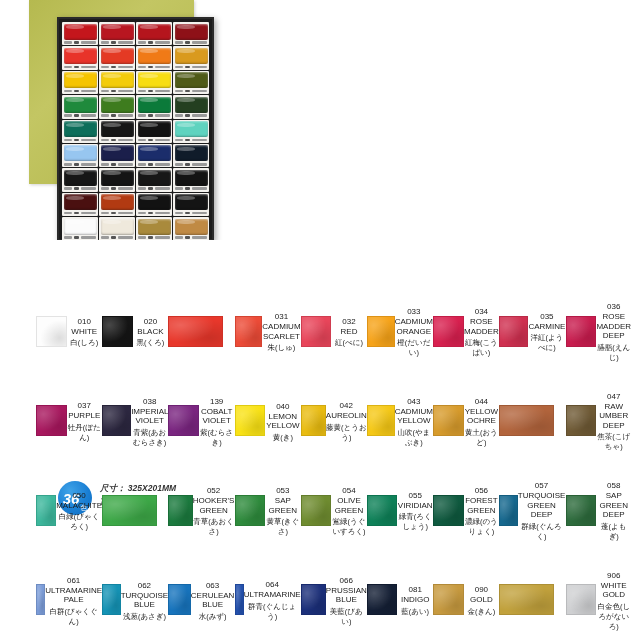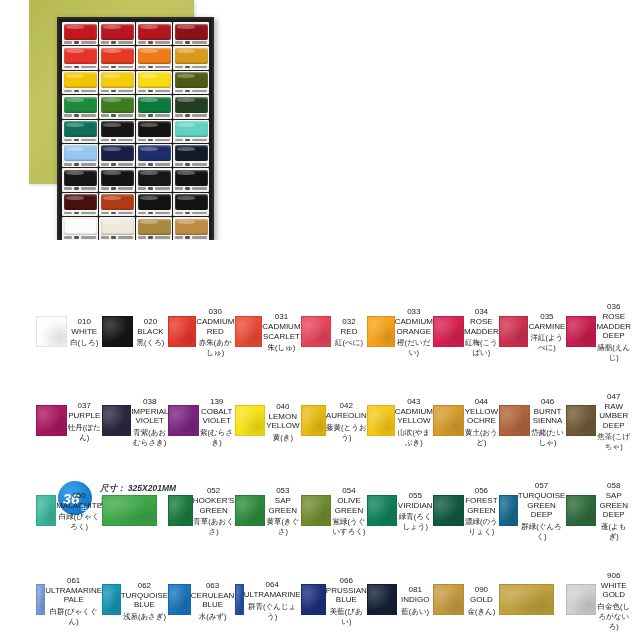--- a/index.html
+++ b/index.html
@@ -439,25 +439,20 @@
       <div class="swatch-cell">
         <div class="swatch-chip" style="background: rgb(21, 21, 21);"></div>
         <div class="swatch-text">
           <div class="sw-code">020</div>
           <div class="sw-en">BLACK</div>
           <div class="sw-jp">黒(くろ)</div>
         </div>
       </div>
       <div class="swatch-cell">
         <div class="swatch-chip" style="background: rgb(232, 55, 43);"></div>
-        <div class="swatch-text">
-          <div class="sw-code">030</div>
-          <div class="sw-en">CADMIUM RED</div>
-          <div class="sw-jp">赤朱(あかしゅ)</div>
-        </div>
       </div>
       <div class="swatch-cell">
         <div class="swatch-chip" style="background: rgb(236, 75, 55);"></div>
         <div class="swatch-text">
           <div class="sw-code">031</div>
           <div class="sw-en">CADMIUM SCARLET</div>
           <div class="sw-jp">朱(しゅ)</div>
         </div>
       </div>
       <div class="swatch-cell">
@@ -553,25 +548,20 @@
       <div class="swatch-cell">
         <div class="swatch-chip" style="background: rgb(215, 155, 44);"></div>
         <div class="swatch-text">
           <div class="sw-code">044</div>
           <div class="sw-en">YELLOW OCHRE</div>
           <div class="sw-jp">黄土(おうど)</div>
         </div>
       </div>
       <div class="swatch-cell">
         <div class="swatch-chip" style="background: rgb(178, 100, 60);"></div>
-        <div class="swatch-text">
-          <div class="sw-code">046</div>
-          <div class="sw-en">BURNT SIENNA</div>
-          <div class="sw-jp">岱赭(たいしゃ)</div>
-        </div>
       </div>
       <div class="swatch-cell">
         <div class="swatch-chip" style="background: rgb(111, 90, 53);"></div>
         <div class="swatch-text">
           <div class="sw-code">047</div>
           <div class="sw-en">RAW UMBER DEEP</div>
           <div class="sw-jp">焦茶(こげちゃ)</div>
         </div>
       </div>
     </div>

